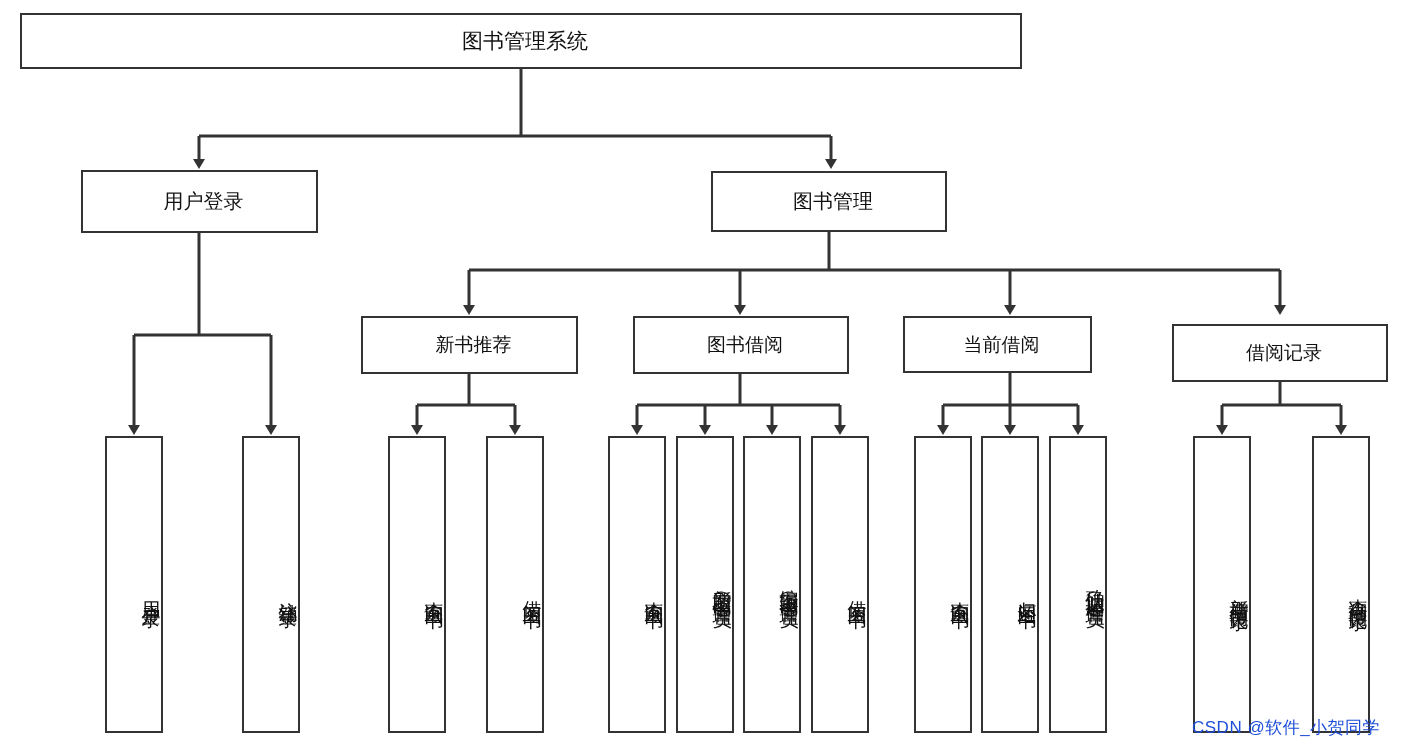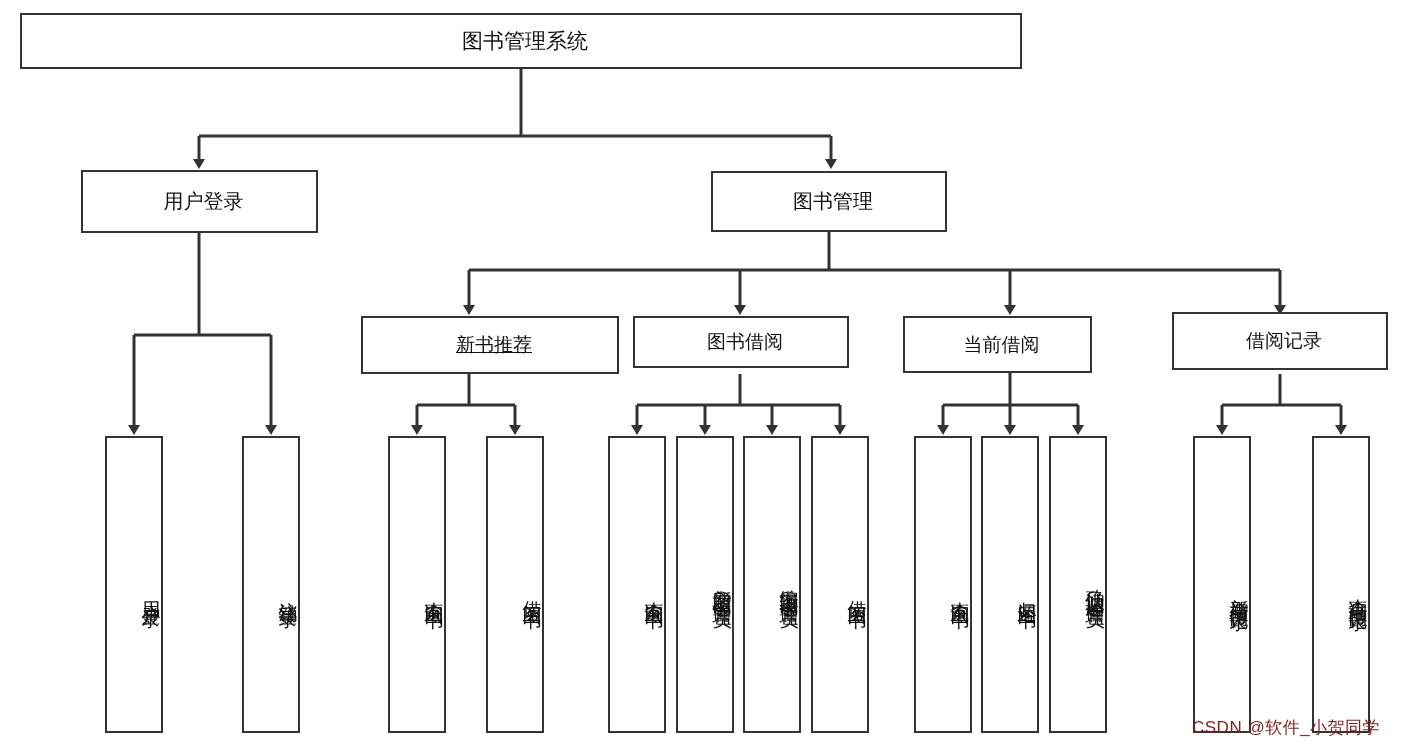--- a/index.html
+++ b/index.html
@@ -56,21 +56,21 @@
     line-height: 1.05;
   }
   .node.leaf.tall-text {
     padding-top: 6px;
   }
   #watermark {
     position: absolute;
     left: 1192px;
     top: 716px;
     font-size: 17px;
-    color: #7f1d1d;
+    color: #1d4ed8;
     white-space: nowrap;
     letter-spacing: 0.5px;
   }
 </style>
 </head>
 <body>
 
 <div id="diagram-root">
 
   <svg id="edge-layer" viewBox="0 0 1405 747" xmlns="http://www.w3.org/2000/svg">
@@ -139,30 +139,30 @@
     <span>图书管理系统</span>
   </div>
 
   <div class="node level1" style="left:81px; top:170px; width:237px; height:63px;">
     <span>用户登录</span>
   </div>
   <div class="node level1" style="left:711px; top:171px; width:236px; height:61px;justify-content:center;">
     <span>图书管理</span>
   </div>
 
-  <div class="node level2" style="left:361px; top:316px; width:258px; height:58px;text-decoration:underline;">
+  <div class="node level2" style="left:361px; top:316px; width:217px; height:58px;">
     <span>新书推荐</span>
   </div>
-  <div class="node level2" style="left:633px; top:316px; width:216px; height:52px;">
+  <div class="node level2" style="left:633px; top:316px; width:216px; height:58px;">
     <span>图书借阅</span>
   </div>
   <div class="node level2" style="left:903px; top:316px; width:189px; height:57px;">
     <span>当前借阅</span>
   </div>
-  <div class="node level2" style="left:1172px; top:312px; width:216px; height:58px;">
+  <div class="node level2" style="left:1172px; top:324px; width:216px; height:58px;">
     <span>借阅记录</span>
   </div>
 
   <div class="node leaf" style="left:105px; top:436px; width:58px; height:297px;">
     <span>用户登录</span>
   </div>
   <div class="node leaf" style="left:242px; top:436px; width:58px; height:297px;">
     <span>注销登录</span>
   </div>
   <div class="node leaf" style="left:388px; top:436px; width:58px; height:297px;">

